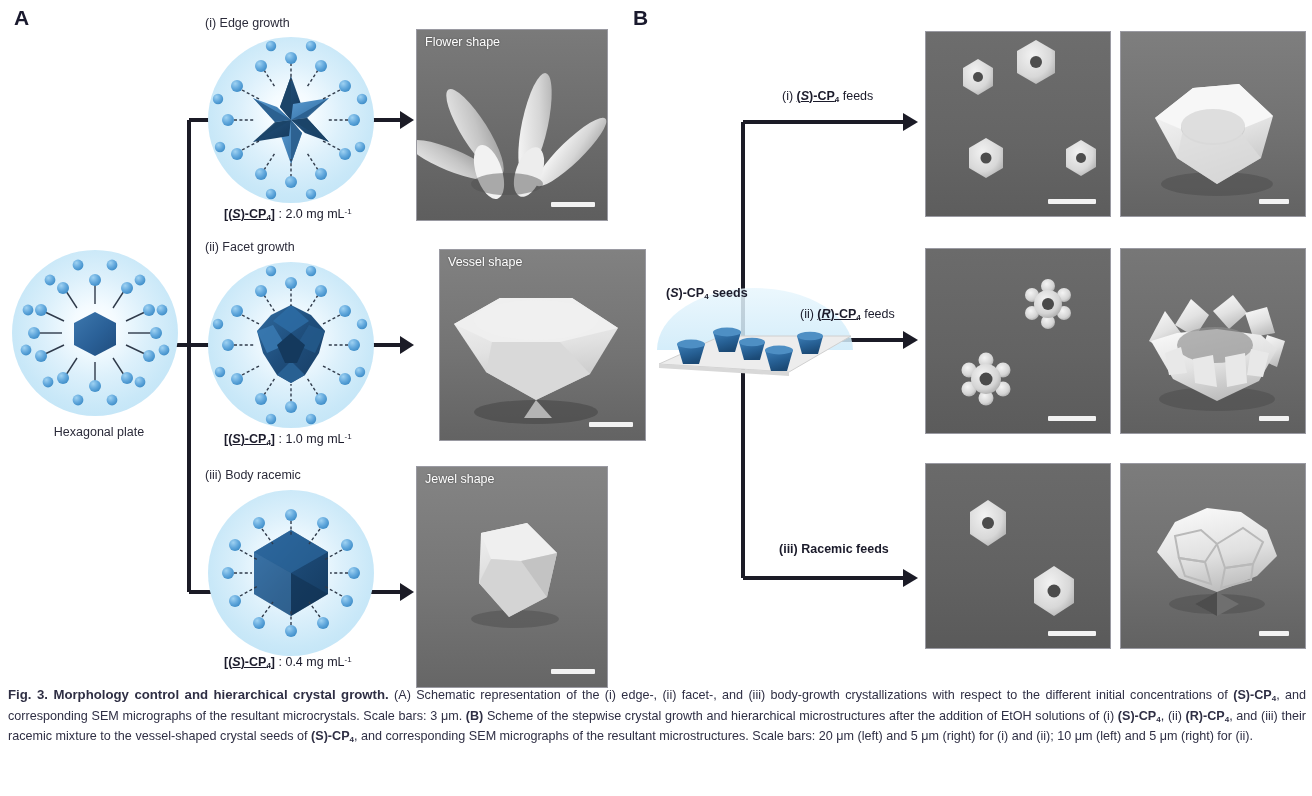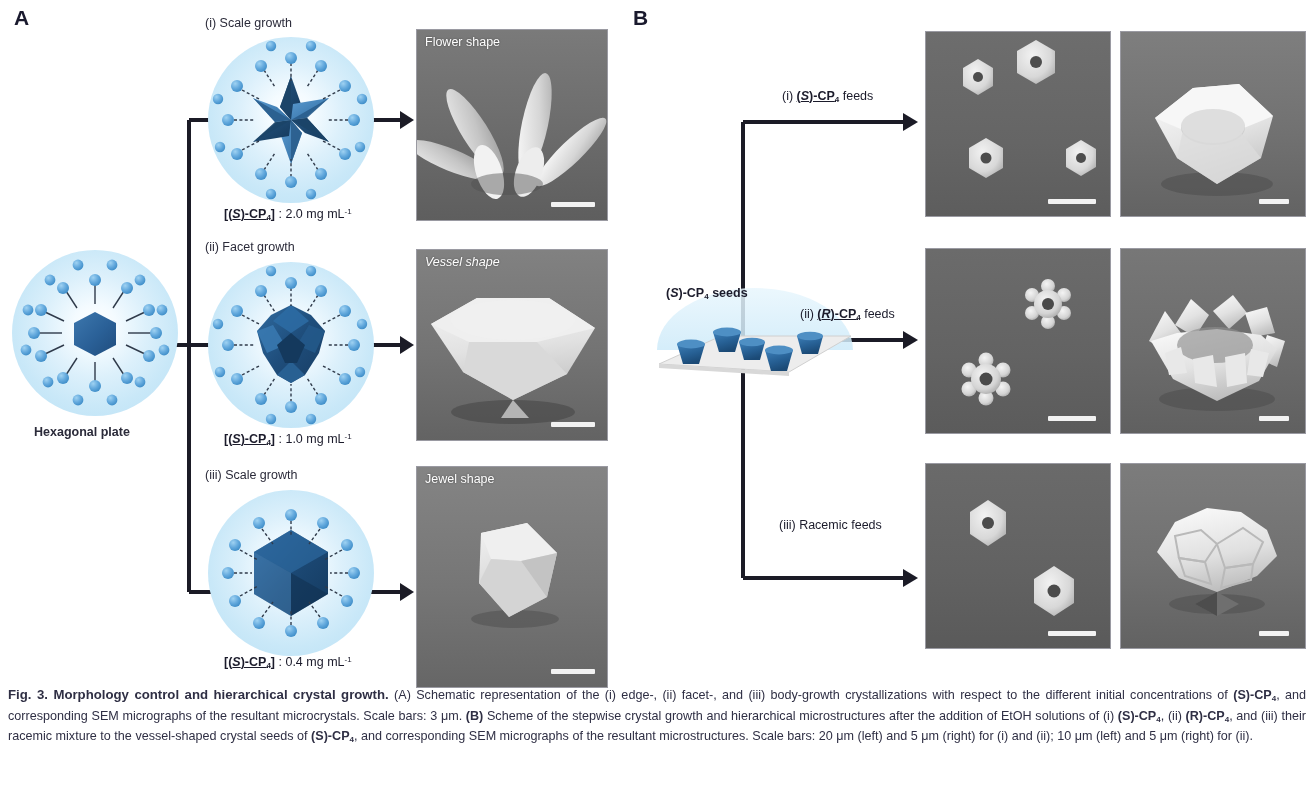--- a/index.html
+++ b/index.html
@@ -149,23 +149,23 @@
           <circle cx="128" cy="132" r="5.4"></circle>
         <circle cx="100" cy="150" r="5.4"></circle>
           <circle cx="66" cy="150" r="5.4"></circle>
         <circle cx="36" cy="132" r="5.4"></circle>
           <circle cx="14" cy="100" r="5.4"></circle>
         <circle cx="16" cy="60" r="5.4"></circle>
           <circle cx="38" cy="30" r="5.4"></circle>
       </g>
     </svg>
   </div>
-  <div class="cap-title" style="position:absolute; left:34px; top:425px; width:130px; font-weight:bold;">Hexagonal plate</div>
-
-  <div class="cap-title" style="position:absolute; left:205px; top:16px;">(i)  Scale growth</div>
+  <div class="cap-title" style="position:absolute; left:34px; top:425px; width:130px; text-align:center;">Hexagonal plate</div>
+
+  <div class="cap-title" style="position:absolute; left:205px; top:16px;">(i)  Edge growth</div>
 
   <div class="sphere" style="left:208px; top:37px; width:166px; height:166px;">
     <svg width="166" height="166" viewBox="0 0 166 166">
       <defs>
         <linearGradient id="starLA" x1="0" y1="0" x2="1" y2="1">
           <stop offset="0%" stop-color="#5b9bd0"></stop>
             <stop offset="100%" stop-color="#2f6ba0"></stop>
         </linearGradient>
         <linearGradient id="starDA" x1="0" y1="0" x2="1" y2="1">
           <stop offset="0%" stop-color="#24547f"></stop>
@@ -323,42 +323,42 @@
       </g>
     </svg>
   </div>
 
   <div class="conc-label" style="position:absolute; left:224px; top:432px;">
     <b>[(<span class="ital">S</span>)-CP<sub>4</sub>]</b>
     <span> : </span><span>1.0</span>
     <span>mg mL</span><sup>-1</sup>
   </div>
 
-  <div class="sem" style="left:416px; top:249px; width:192px; height:192px;font-style:italic;">
+  <div class="sem" style="left:439px; top:249px; width:207px; height:192px;">
     <div style="position:absolute;inset:0;background:linear-gradient(180deg,#818181 0%,#737373 55%,#636363 100%);"></div>
     <svg width="192" height="192" viewBox="0 0 192 192" style="position:absolute;left:0;top:0;">
       <defs>
         <linearGradient id="vesA" x1="0" y1="0" x2="0.2" y2="1">
           <stop offset="0%" stop-color="#f5f5f5"></stop>
             <stop offset="55%" stop-color="#e2e2e2"></stop>
             <stop offset="100%" stop-color="#c4c4c4"></stop>
         </linearGradient>
       </defs>
       <ellipse cx="96" cy="162" rx="62" ry="12" fill="#3f3f3f" opacity=".5"></ellipse>
       <polygon points="14,74 60,48 132,48 178,78 150,124 96,150 46,122" fill="url(#vesA)"></polygon>
       <polygon points="14,74 60,48 132,48 178,78 120,92 52,92" fill="#efefef"></polygon>
       <polygon points="52,92 120,92 150,124 96,150 46,122" fill="#d9d9d9"></polygon>
       <polygon points="96,150 112,168 84,168" fill="#b4b4b4"></polygon>
       <ellipse cx="96" cy="70" rx="62" ry="20" fill="#f0f0f0" opacity=".55"></ellipse>
     </svg>
     <div class="sem-label">Vessel shape</div>
     <div class="scalebar" style="right:12px; bottom:13px; width:44px;"></div>
   </div>
 
-  <div class="cap-title" style="position:absolute; left:205px; top:468px;">(iii) Scale growth</div>
+  <div class="cap-title" style="position:absolute; left:205px; top:468px;">(iii) Body racemic</div>
 
   <div class="sphere" style="left:208px; top:490px; width:166px; height:166px;">
     <svg width="166" height="166" viewBox="0 0 166 166">
       <defs>
         <linearGradient id="bodyG" x1="0" y1="0" x2="1" y2="1">
           <stop offset="0%" stop-color="#2a6196"></stop>
             <stop offset="55%" stop-color="#1b4772"></stop>
             <stop offset="100%" stop-color="#143a5f"></stop>
         </linearGradient>
       </defs>
@@ -476,21 +476,21 @@
   </div>
 
   <div class="conc-label" style="position:absolute; left:782px; top:89px;">
     <span>(i) </span><b><span>(</span><span class="ital">S</span><span>)-CP</span><sub>4</sub></b><span> feeds</span>
   </div>
 
   <div class="conc-label" style="position:absolute; left:800px; top:307px;">
     <span>(ii) </span><b><span>(</span><span class="ital">R</span><span>)-CP</span><sub>4</sub></b><span> feeds</span>
   </div>
 
-  <div class="conc-label" style="position:absolute; left:779px; top:518px;">(iii) Racemic feeds</div>
+  <div class="conc-label" style="position:absolute; left:779px; top:542px;font-weight:bold;">(iii) Racemic feeds</div>
 
   <div class="sem" style="left:925px; top:31px; width:186px; height:186px;">
     <div style="position:absolute;inset:0;background:linear-gradient(180deg,#6d6d6d 0%,#656565 60%,#5d5d5d 100%);"></div>
     <svg width="186" height="186" viewBox="0 0 186 186" style="position:absolute;left:0;top:0;">
       <defs>
         <radialGradient id="hx1" cx="40%" cy="35%" r="70%">
           <stop offset="0%" stop-color="#f2f2f2"></stop>
             <stop offset="70%" stop-color="#d8d8d8"></stop>
             <stop offset="100%" stop-color="#b5b5b5"></stop>
         </radialGradient>

